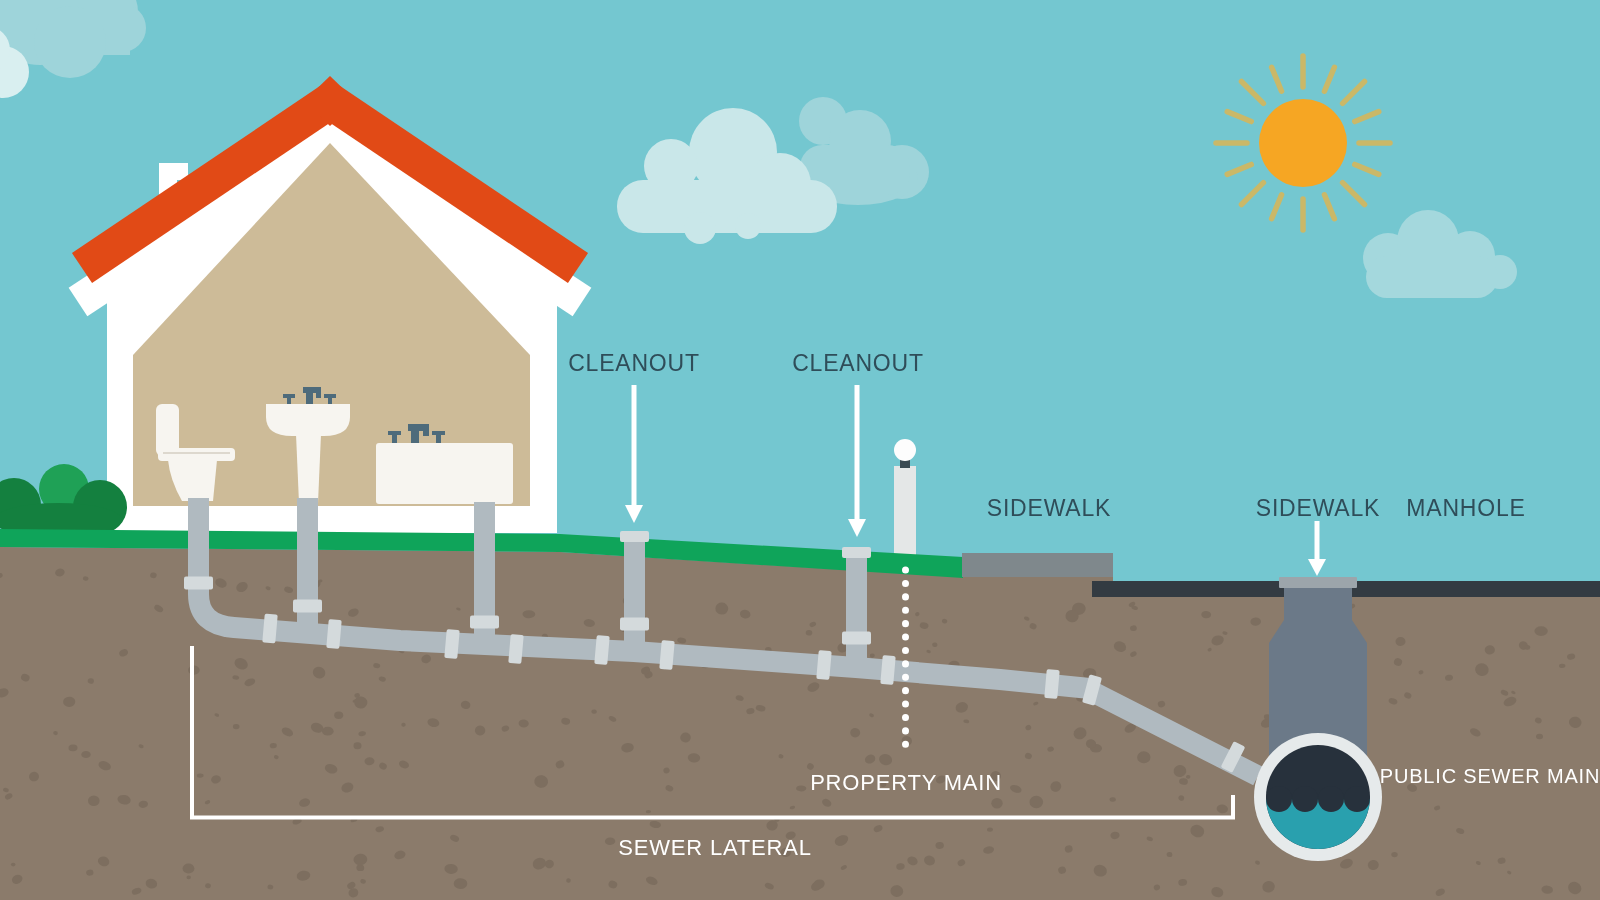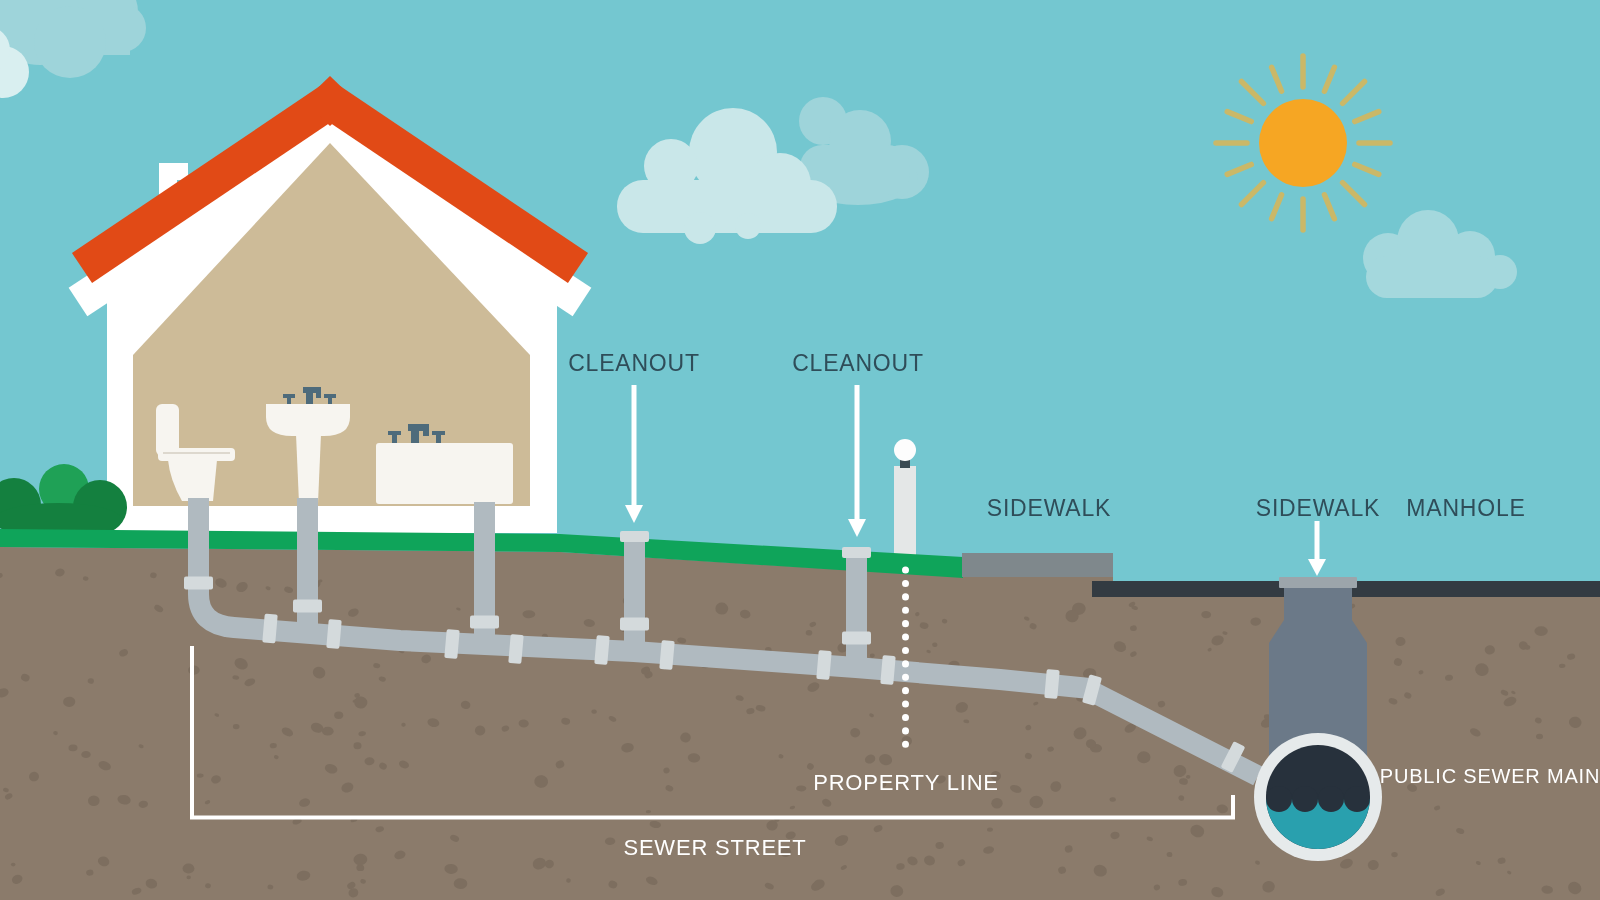--- a/index.html
+++ b/index.html
@@ -506,16 +506,16 @@
     <line x1="1317" y1="521" x2="1317" y2="559" stroke="#FFFFFF" stroke-width="5"></line>
     <polygon points="1317,576 1308,559 1326,559" fill="#FFFFFF"></polygon>
   </g>
 </svg>
 
   <div class="lbl dark" style="left:634px;top:350px">CLEANOUT</div>
   <div class="lbl dark" style="left:858px;top:350px">CLEANOUT</div>
   <div class="lbl dark" style="left:1049px;top:495px">SIDEWALK</div>
   <div class="lbl dark" style="left:1318px;top:495px">SIDEWALK</div>
   <div class="lbl dark" style="left:1466px;top:495px">MANHOLE</div>
-  <div class="lbl light" style="left:906px;top:770px">PROPERTY LINE</div>
-  <div class="lbl light" style="left:715px;top:835px">SEWER STREET</div>
+  <div class="lbl light" style="left:906px;top:770px">PROPERTY MAIN</div>
+  <div class="lbl light" style="left:715px;top:835px">SEWER LATERAL</div>
   <div class="lbl light main-label" style="left:1490px;top:764px">PUBLIC SEWER MAIN</div>
 </div>
 
 </body></html>

